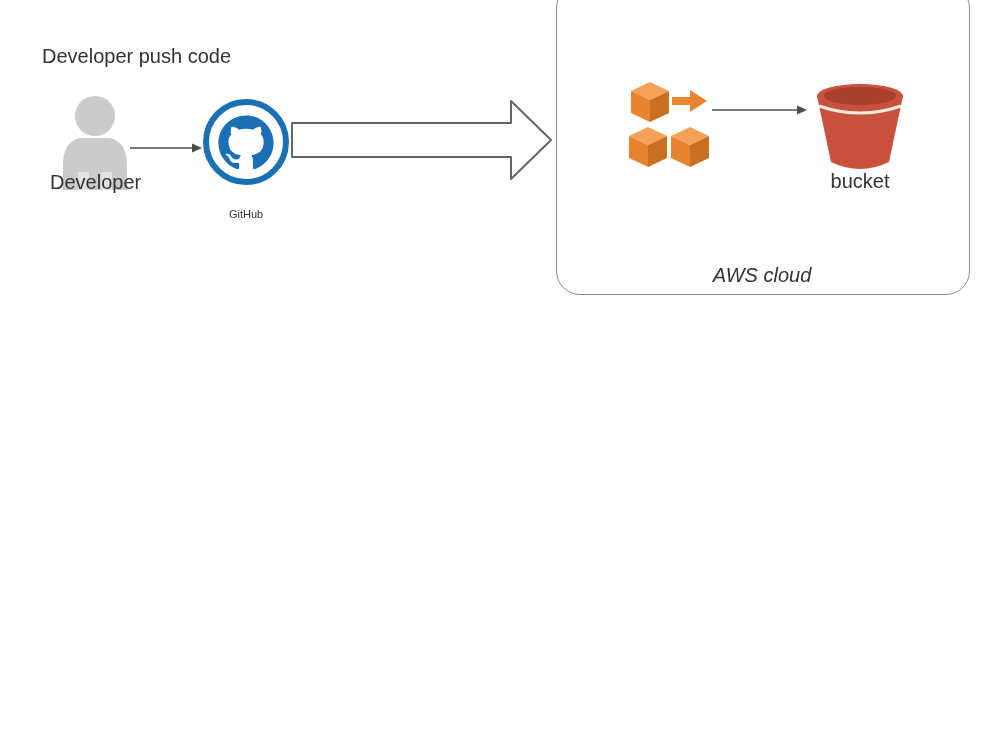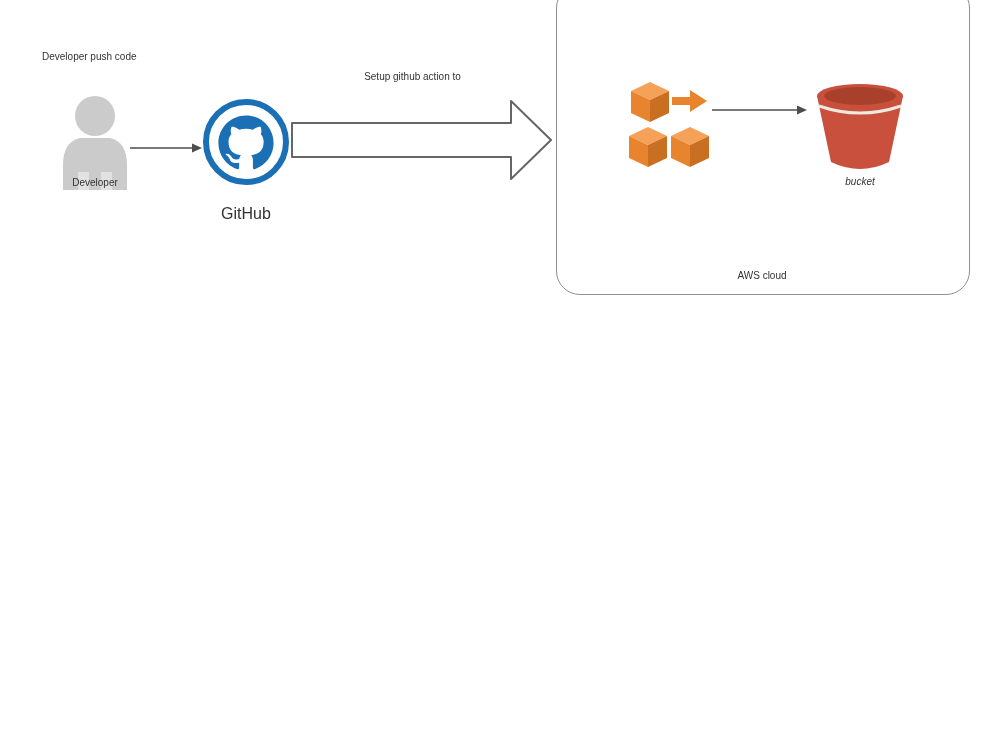--- a/index.html
+++ b/index.html
@@ -11,28 +11,28 @@
   }
   .canvas {
     position: relative;
     width: 1000px;
     height: 750px;
     background: #ffffff;
     overflow: hidden;
   }
   .label {
     position: absolute;
-    font-size: 10px;
+    font-size: 20px;
     line-height: 21px;
     text-align: center;
     color: #333333;
     white-space: nowrap;
     z-index: 3;
   }
-  .label.small { font-size: 16px; line-height: 16px; }
+  .label.small { font-size: 11px; line-height: 16px; }
   .label.left-align { text-align: left; }
   .label .line { display: block; }
   .aws-box {
     position: absolute;
     left: 556px;
     top: -16px;
     width: 412px;
     height: 309px;
     border: 1px solid #8f8f8f;
     border-radius: 24px;
@@ -118,25 +118,24 @@
       <path class="bucket-body" d="M817 96 L903 96 L889 162 Q860 176 831 162 Z"></path>
       <path class="bucket-stripe" d="M819 106 Q860 120 901 106"></path>
       <ellipse class="bucket-top" cx="860" cy="96" rx="43" ry="12"></ellipse>
       <ellipse class="bucket-inner" cx="860" cy="96" rx="36" ry="9"></ellipse>
     </g>
   </svg>
 
   <div class="label left-align" style="left:42px; top:46px;">Developer push code</div>
 
   <div class="label" style="left:305px; top:66px; width:215px;">
-    <span class="line">Setup github action to</span>
   </div>
 
   <div class="label" style="left:50px; top:172px; width:90px;">Developer</div>
 
   <div class="label small" style="left:216px; top:206px; width:60px;">GitHub</div>
 
 
-  <div class="label" style="left:820px; top:171px; width:80px;font-style:italic;">bucket</div>
+  <div class="label" style="left:820px; top:171px; width:80px;">bucket</div>
 
-  <div class="label" style="left:702px; top:265px; width:120px;">AWS cloud</div>
+  <div class="label" style="left:702px; top:265px; width:120px;font-style:italic;">AWS cloud</div>
 
 </div>
 
 </body></html>

